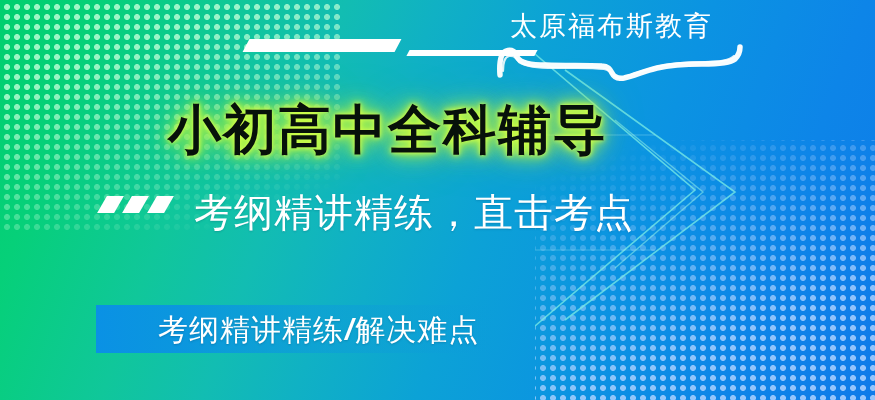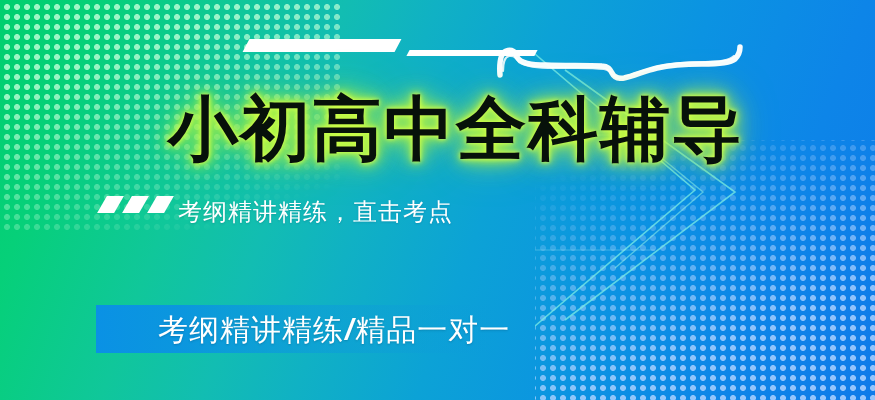--- a/index.html
+++ b/index.html
@@ -122,21 +122,21 @@
     height: 38px;
   }
 
   
   #headline {
     position: absolute;
     left: 168px;
     top: 90px;
     font-family: "Liberation Serif", "DejaVu Serif", serif;
     font-weight: 700;
-    font-size: 70px;
+    font-size: 53px;
     line-height: 80px;
     letter-spacing: 2px;
     color: #07110a;
     white-space: nowrap;
     text-shadow:
       0 0 4px #d6ff4d,
       0 0 9px #cbff3f,
       0 0 16px #b6f63a,
       0 0 26px rgba(176,246,58,0.85),
       0 0 40px rgba(168,242,70,0.55);
@@ -159,24 +159,24 @@
     background: #ffffff;
     transform: skewX(-30deg);
   }
   #subslash-1 { left: 3px; }
   #subslash-2 { left: 28px; }
   #subslash-3 { left: 53px; }
 
   
   #subtitle {
     position: absolute;
-    left: 178px;
+    left: 194px;
     top: 190px;
     font-family: "Liberation Serif", "DejaVu Serif", serif;
-    font-size: 24px;
+    font-size: 39px;
     line-height: 45px;
     letter-spacing: 1px;
     color: #ffffff;
     white-space: nowrap;
     text-shadow: 0 1px 2px rgba(0,60,90,0.22);
   }
   #subtitle div { display: block; }
 
   
   #bottombar {
@@ -232,20 +232,21 @@
       <path d="M -60 250 L 120 250"></path>
     </g>
   </svg>
 
   <div id="topbars">
     <div class="topbar" id="topbar-thick"></div>
     <div class="topbar" id="topbar-thin"></div>
   </div>
 
   <div id="brand-block">
+    <div id="brand-text">太原福布斯教育</div>
     <svg id="brand-underline" viewBox="0 0 260 38" preserveAspectRatio="none">
       <path d="M 6 32 C 5 18 7 10 12 8 C 18 6 22 9 23 14
                C 27 21 38 22 52 22 C 70 23 92 22 108 23
                C 114 23 116 26 118 30 C 120 34 124 36 130 35
                C 140 33 150 28 163 25 C 176 22 192 21 208 21
                C 224 21 236 20 241 16 C 245 12 246 8 246 4" fill="none" stroke="#ffffff" stroke-width="5.5" stroke-linecap="round" stroke-linejoin="round" opacity="0.97"></path>
       <path d="M 9 28 C 9 20 11 14 15 13 C 20 12 23 15 25 19
                C 33 24 46 25 60 25 C 78 25 95 24 110 26
                C 115 27 117 29 119 32 C 122 35 127 36 133 33
                C 143 30 153 26 166 23 C 180 20 196 19 211 19
@@ -259,15 +260,15 @@
     <div class="subslash" id="subslash-1"></div>
     <div class="subslash" id="subslash-2"></div>
     <div class="subslash" id="subslash-3"></div>
   </div>
 
   <div id="subtitle">
     <div>考纲精讲精练，直击考点</div>
   </div>
 
   <div id="bottombar"></div>
-  <div id="bottombar-text"><span>考纲精讲精练</span><span id="bottombar-sep">/</span><span>精品一对一</span></div>
+  <div id="bottombar-text"><span>考纲精讲精练</span><span id="bottombar-sep">/</span><span>解决难点</span></div>
 
 </div>
 
 </body></html>

